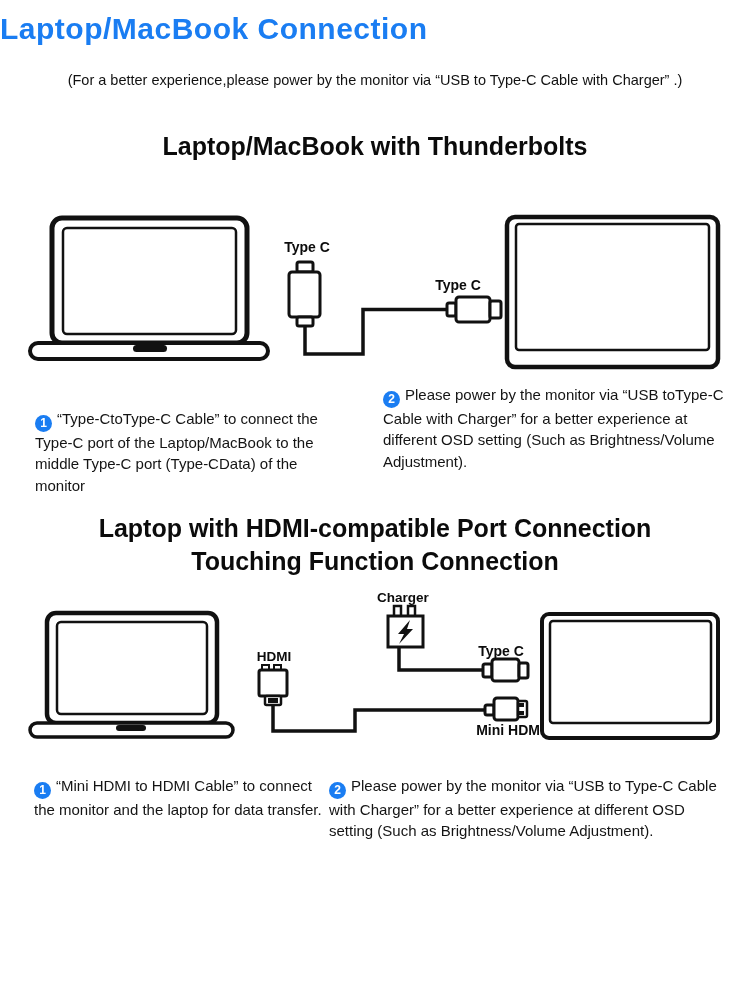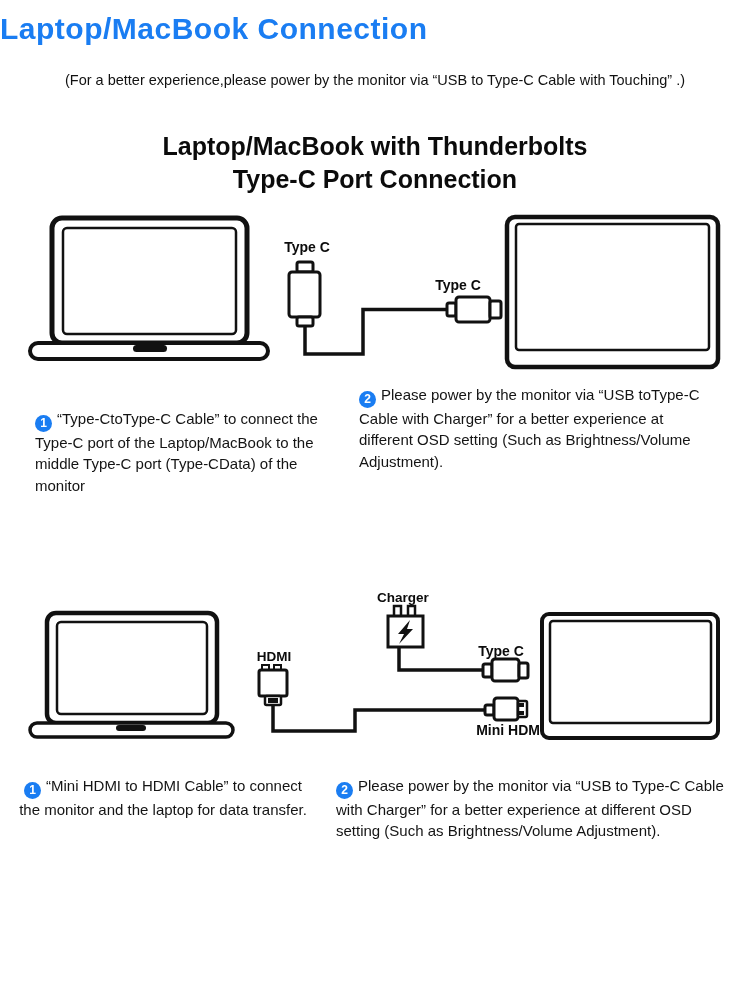--- a/index.html
+++ b/index.html
@@ -22,46 +22,45 @@
   }
   #sec1-heading { top:130px; }
   #sec2-heading { top:512px; }
   .diagram { position:absolute; left:0; }
   #diagram1 { top:212px; }
   #diagram2 { top:585px; }
   .step, .remark {
     position:absolute; margin:0; font-size:15px; line-height:1.42; color:#141414;
   }
   #s1-step1 { left:35px;  top:408px; width:290px; }
-  #s1-step2 { left:359px; top:384px; width:354px; }
-  #s2-step1 { left:14px;  top:775px; width:298px;text-align:center; }
-  #s2-step2 { left:336px; top:775px; width:404px; }
+  #s1-step2 { left:383px; top:384px; width:354px; }
+  #s2-step1 { left:34px;  top:775px; width:298px; }
+  #s2-step2 { left:329px; top:775px; width:404px; }
   #step3    { left:30px;  top:868px; width:706px; }
   .remark   { left:30px;  top:929px; width:706px; }
   .badge {
     display:inline-flex; align-items:center; justify-content:center;
     width:17px; height:17px; border-radius:50%;
     background:var(--accent,#1a7df2); color:#fff;
     font-size:12px; font-weight:bold; margin-right:5px; vertical-align:-3px;
   }
   svg .outline { fill:#ffffff; stroke:#111111; }
   svg .cable   { fill:none; stroke:#111111; stroke-width:3.5; }
   svg text     { font-family:"Liberation Sans", sans-serif; font-weight:bold; fill:#0b0b0b; }
 </style>
 </head>
 <body>
 
 <div class="page">
 
   <h1 class="title">Laptop/MacBook Connection</h1>
-  <p class="subtitle">(For a better experience,please power by the monitor via “USB to Type-C Cable with Touching” .)</p>
+  <p class="subtitle">(For a better experience,please power by the monitor via “USB to Type-C Cable with Charger” .)</p>
 
   <h2 class="sec-heading" id="sec1-heading">
     <div>Laptop/MacBook with Thunderbolts</div>
-    <div>Type-C Port Connection</div>
   </h2>
 
   <svg id="diagram1" class="diagram" width="750" height="168" viewBox="0 0 750 168">
     <g>
       <rect class="outline" x="52" y="6" width="195" height="125" rx="10" stroke-width="5"></rect>
       <rect class="outline" x="63" y="16" width="173" height="106" rx="4" stroke-width="2.5"></rect>
       <rect class="outline" x="30" y="131" width="238" height="16" rx="8" stroke-width="4"></rect>
       <rect x="133" y="133" width="34" height="7" rx="3.5" fill="#111111"></rect>
     </g>
     <g>
@@ -86,20 +85,22 @@
   </svg>
 
   <p class="step" id="s1-step1">
     <span class="badge">1</span><span>“Type-CtoType-C Cable” to connect the Type-C port of the Laptop/MacBook to the middle Type-C port (Type-CData) of the monitor</span>
   </p>
   <p class="step" id="s1-step2">
     <span class="badge">2</span><span>Please power by the monitor via “USB toType-C Cable with Charger” for a better experience at different OSD setting (Such as Brightness/Volume Adjustment).</span>
   </p>
 
   <h2 class="sec-heading" id="sec2-heading">
+    <div>Laptop with HDMI-compatible Port Connection</div>
+    <div>Touching Function Connection</div>
   </h2>
 
   <svg id="diagram2" class="diagram" width="750" height="185" viewBox="0 0 750 185">
     <g>
       <rect class="outline" x="47" y="28" width="170" height="110" rx="9" stroke-width="4.5"></rect>
       <rect class="outline" x="57" y="37" width="150" height="92" rx="4" stroke-width="2.5"></rect>
       <rect class="outline" x="30" y="138" width="203" height="14" rx="7" stroke-width="3.5"></rect>
       <rect x="116" y="140" width="30" height="6" rx="3" fill="#111111"></rect>
     </g>
     <g>

